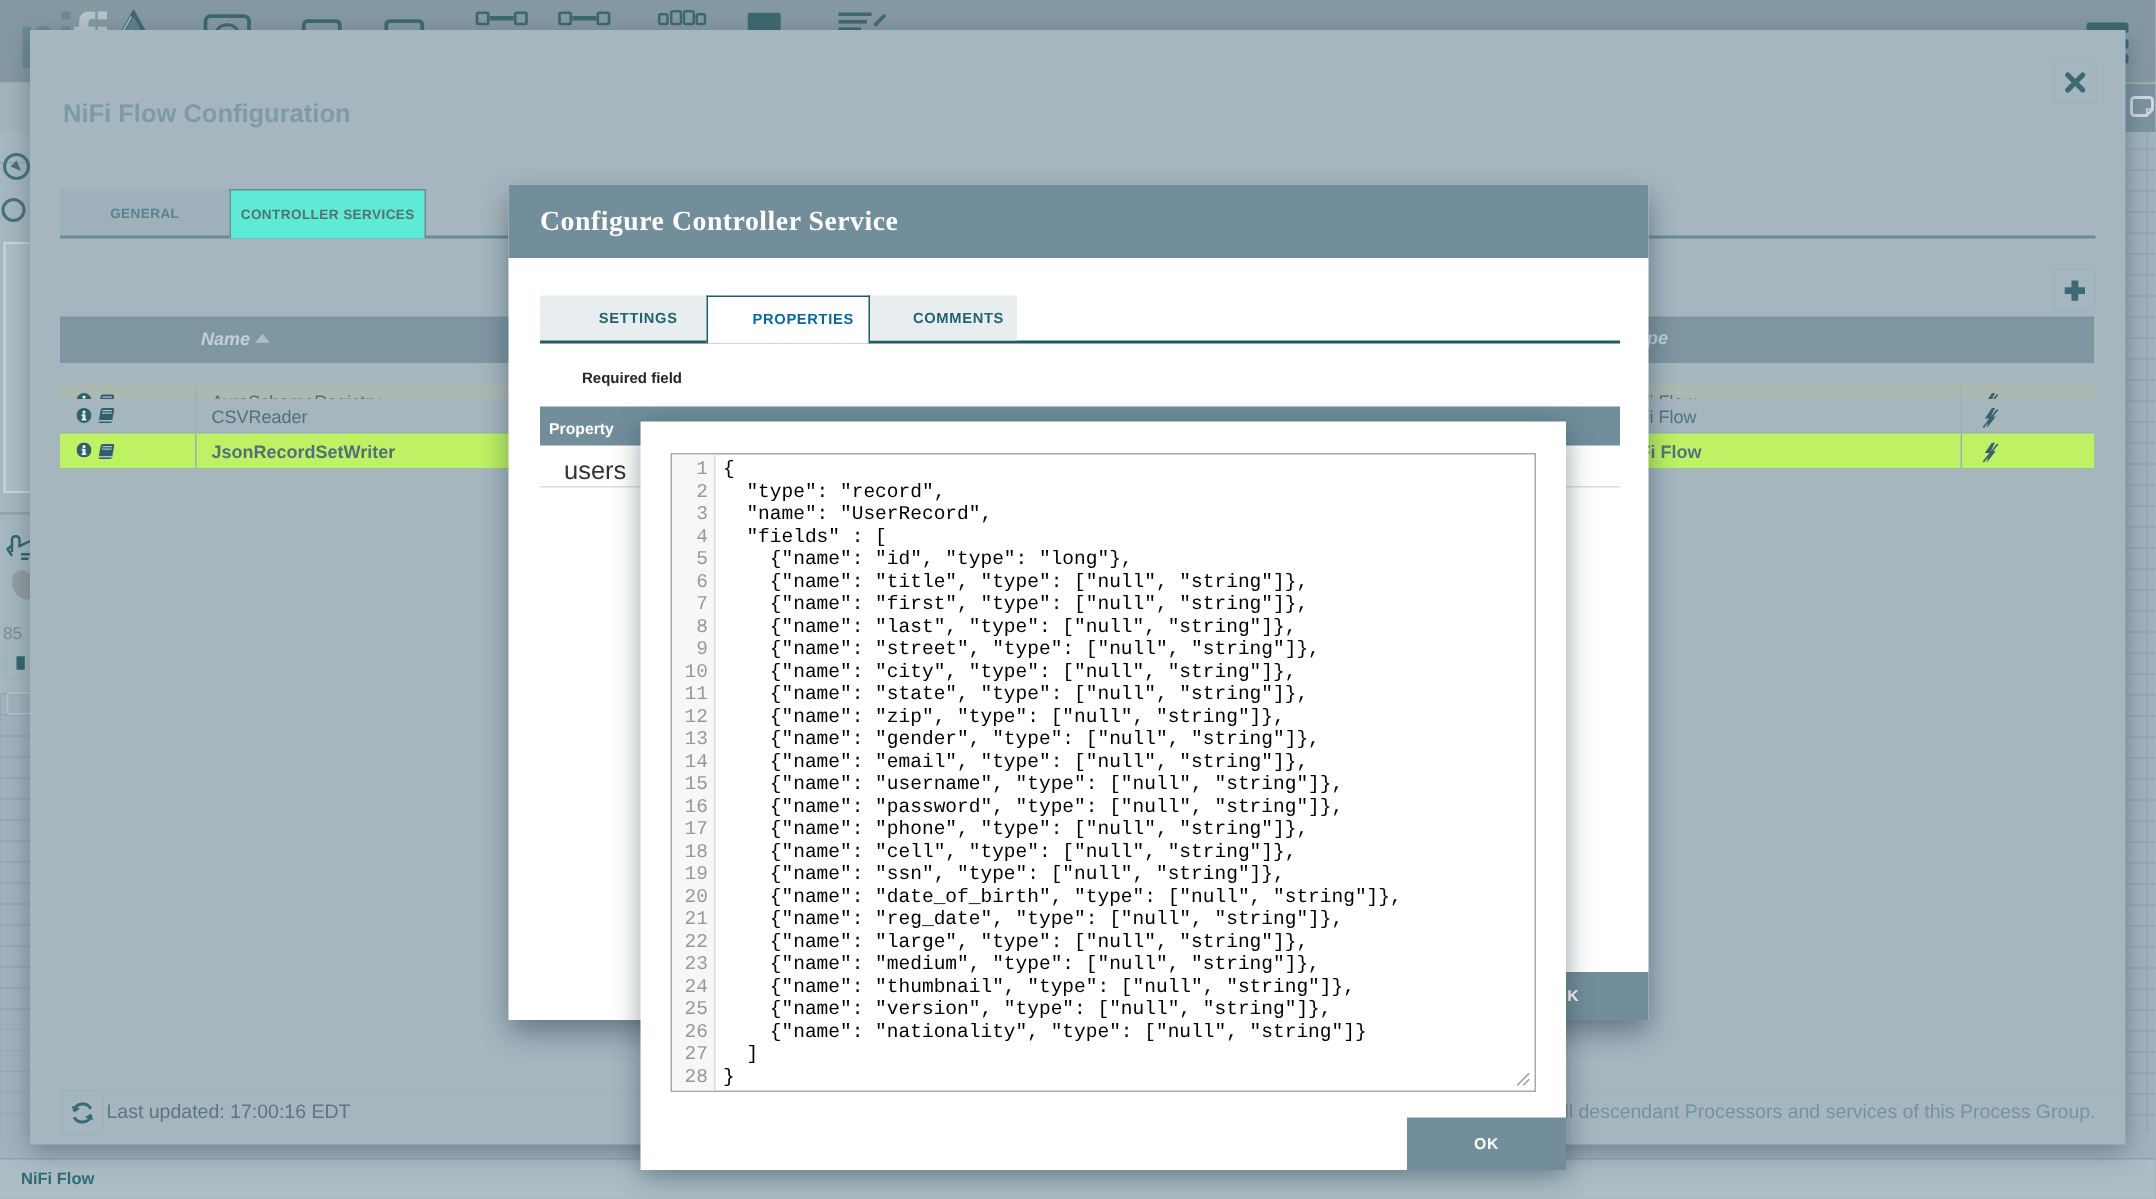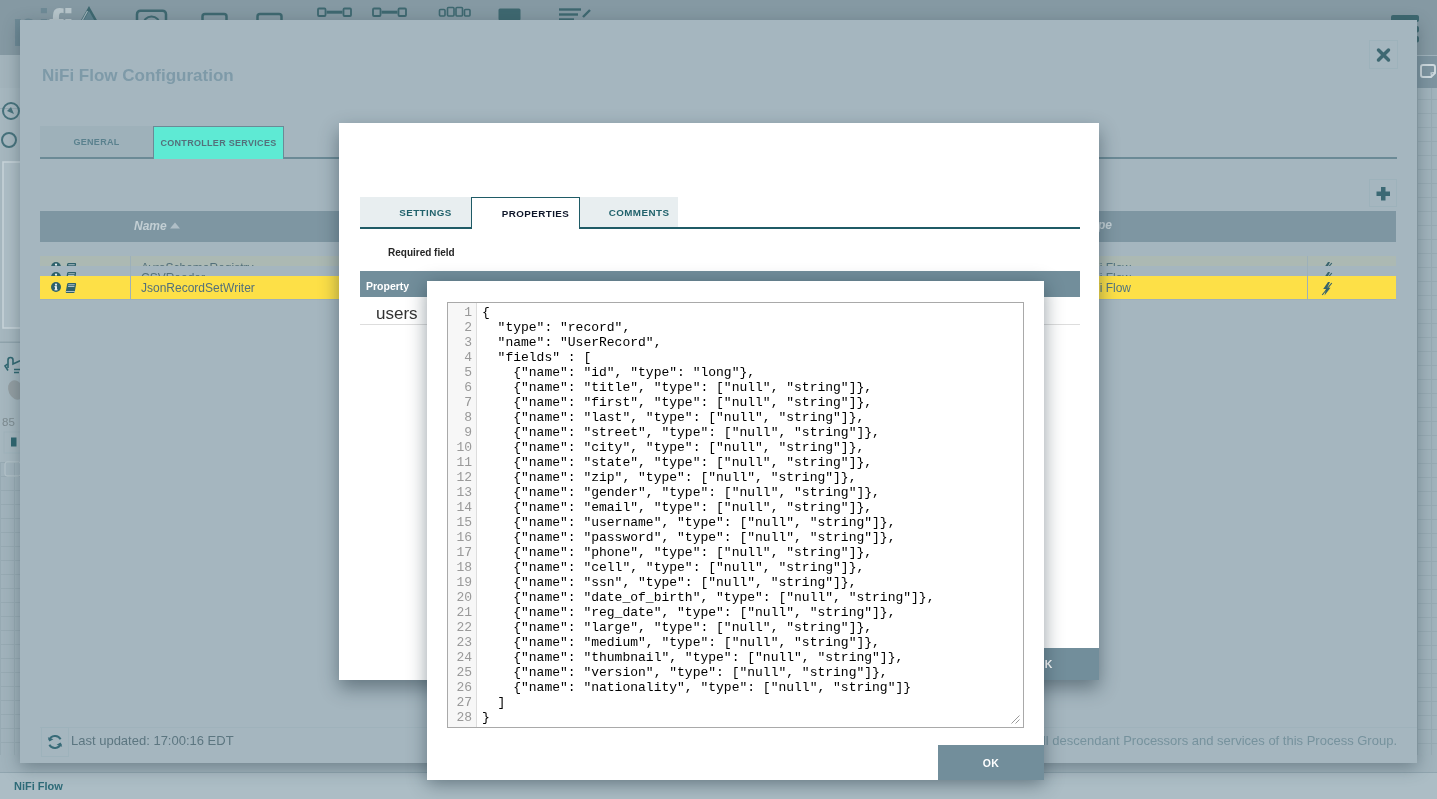--- a/index.html
+++ b/index.html
@@ -48,21 +48,21 @@
   #bfootleft{left:51px;top:712.5px;font-size:13px;color:#5C7680;}
   #bfootright{right:20px;top:712.5px;font-size:13px;color:#76929D;}
   
   #fdlg{left:339px;top:123px;width:760px;height:557px;background:#FFFFFF;
         box-shadow:0 8px 18px rgba(20,40,50,.45);}
   #fhead{left:0;top:0;width:760px;height:49px;background:#728E9B;}
   #ftitle{left:21px;top:15px;letter-spacing:0.35px;font-size:18.5px;font-weight:bold;color:#fff;
           font-family:"Liberation Serif",serif;}
   #ftabSet{left:21px;top:74px;width:111px;height:30px;background:#E8EEF0;color:#21626C;}
   #ftabProp{left:132px;top:74px;width:109px;height:31.5px;background:#fff;
-            border:1px solid #1F5B66;border-bottom:none;box-sizing:border-box;color:#0f172a;}
+            border:1px solid #1F5B66;border-bottom:none;box-sizing:border-box;color:#0369a1;}
   #ftabCom{left:241px;top:74px;width:98px;height:30px;background:#E8EEF0;color:#21626C;}
   #funderline{left:21px;top:104px;width:720px;height:1.5px;background:#1F5B66;}
   #fdlg .tabtxt{font-size:9.8px;letter-spacing:0.45px;margin-left:20px;}
   #freq{left:25px;top:124px;font-size:10px;font-weight:bold;color:#262626;margin-left:24px;}
   #fthead{left:21px;top:148px;width:720px;height:26px;background:#728E9B;}
   #fthead span{position:absolute;left:6px;top:8.5px;color:#fff;font-size:10.5px;font-weight:bold;}
   #frow{left:21px;top:174px;width:720px;height:28px;border-bottom:1px solid #DDDDDD;box-sizing:border-box;}
   #frow span{position:absolute;left:16px;top:7px;font-size:17px;color:#333;}
   #fok{left:651px;top:525px;width:109px;height:32px;background:#728E9B;
        color:#fff;}
@@ -219,21 +219,21 @@
       </svg>
     <svg class="abs" style="left:1281px;top:6px;" width="12" height="14" viewBox="0 0 12 14">
         <path d="M7 0 L2.2 7 H5 L3.5 13.5 L9.5 5.7 H6.3 L9 0 Z" fill="#38636D"></path>
         <line x1="10.8" y1="1" x2="1.2" y2="13" stroke="#38636D" stroke-width="1.2"></line>
       </svg>
 <span class="rowname">CSVReader</span>
       <span class="rowscope">NiFi Flow</span>
     <div class="vline1"></div>
       <div class="vline2"></div>
     </div>
-  <div class="abs brow" style="top:256px;background:#fde047;">
+  <div class="abs brow" style="top:269px;background:#bef264;font-weight:bold;">
         <svg class="abs" style="left:10.5px;top:6px;" width="10" height="10" viewBox="0 0 10 10">
         <circle cx="5" cy="5" r="5" fill="#2E616B"></circle>
         <circle cx="5" cy="2.7" r="1.1" fill="#E8EFF1"></circle>
         <rect x="4" y="4.2" width="2" height="3.9" fill="#E8EFF1"></rect>
         <rect x="3.4" y="7.3" width="3.2" height="1" fill="#E8EFF1"></rect>
         <rect x="3.4" y="4.2" width="1.6" height="1" fill="#E8EFF1"></rect>
       </svg>
     <svg class="abs" style="left:23.5px;top:5.5px;" width="13" height="12" viewBox="0 0 13 12">
         <g transform="skewX(-10) translate(3,0)">
           <rect x="0.5" y="1" width="9" height="10" rx="1.2" fill="#2E616B"></rect>
@@ -259,20 +259,23 @@
         <path d="M2.4 10.8 A6.2 6.2 0 0 0 13.8 9.6"></path>
       </g>
       <path d="M0.8 3.2 l1.6 4.4 4 -2.4 z" fill="#386B78"></path>
       <path d="M15.2 12.8 l-1.6 -4.4 -4 2.4 z" fill="#386B78"></path>
     </svg>
   <div class="abs" id="bfootleft">Last updated: 17:00:16 EDT</div>
   <div class="abs" id="bfootright">Changes will be applied to all descendant Processors and services of this Process Group.</div>
 </div>
 
 <div class="abs" id="fdlg">
+  <div class="abs" id="fhead">
+      <div class="abs" id="ftitle">Configure Controller Service</div>
+    </div>
   <div class="abs" id="ftabSet">
       <div class="tabtxt">SETTINGS</div>
     </div>
   <div class="abs" id="funderline"></div>
   <div class="abs" id="ftabProp">
       <div class="tabtxt">PROPERTIES</div>
     </div>
   <div class="abs" id="ftabCom">
       <div class="tabtxt">COMMENTS</div>
     </div>

